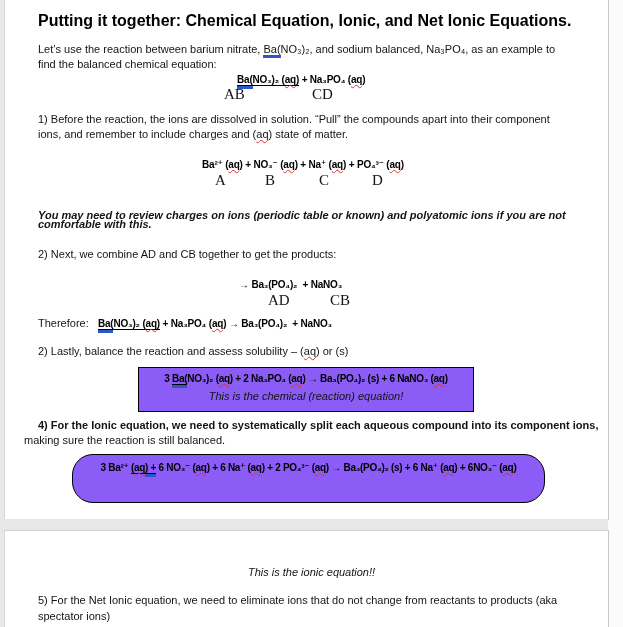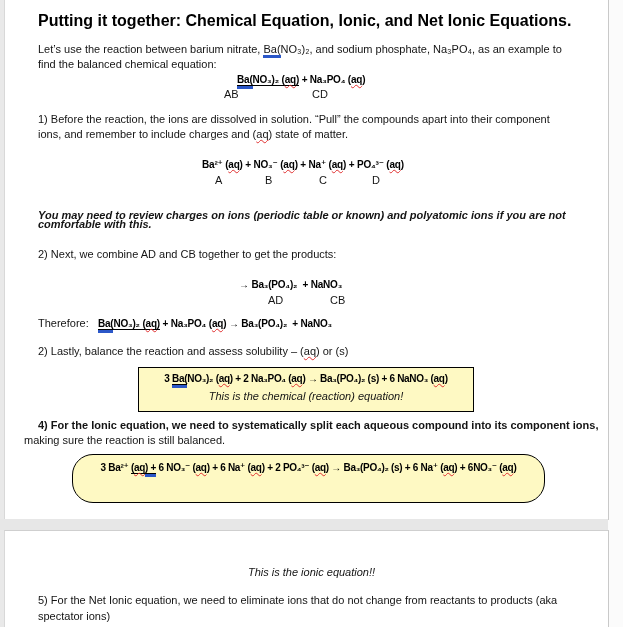--- a/index.html
+++ b/index.html
@@ -14,22 +14,22 @@
         border-left:1px solid #d8d8d8;border-right:1px solid #c9c9c9;}
   #page1{top:0;height:519px;border-bottom:1px solid #cfcfcf;}
   #page-gap{position:absolute;left:0;top:519px;width:608px;height:11px;background:#e7e7e7;}
   #page2{top:530px;height:97px;border-top:1px solid #cfcfcf;}
   .line{position:absolute;white-space:pre;font-size:11px;line-height:13px;}
   .title{font-weight:700;font-size:16px;color:#000;}
   .boldital{font-weight:700;font-style:italic;}
   .ital{font-style:italic;}
   .eq{font-weight:700;font-size:10px;letter-spacing:-0.2px;color:#000;}
   .boxeq{font-weight:700;font-size:10px;letter-spacing:-0.3px;color:#000;}
-  .lbl{font-size:11px;}
-  .box{position:absolute;border:1.5px solid #000;background:#fef9c3;}
+  .lbl{font-size:15px;font-family:Liberation Serif, serif;}
+  .box{position:absolute;border:1.5px solid #000;background:#8b5cf6;}
   #box1{left:138px;top:367px;width:334px;height:43px;}
   #box2{left:72px;top:454px;width:471px;height:47px;border-radius:21px;}
   .boxline{position:absolute;left:0;right:0;text-align:center;white-space:pre;}
   
   .u{border-bottom:1px solid #000;}
   .ub{box-shadow:0 2px 0 #2b57c8,0 3px 0 #2b57c8;}
   .sq{text-decoration-line:underline;text-decoration-style:wavy;
       text-decoration-color:#e03030;text-decoration-thickness:1px;
       text-underline-offset:1px;text-decoration-skip-ink:none;}
 </style>
@@ -37,21 +37,21 @@
 <body>
 
 <div class="gutter"></div>
 
 <div id="page1" class="page"></div>
 <div id="page-gap"></div>
 <div id="page2" class="page"></div>
 
 <div class="line title" style="left:38px;top:14px;">Putting it together: Chemical Equation, Ionic, and Net Ionic Equations.</div>
 
-<div class="line" style="left:38px;top:43px;"><span>Let’s use the reaction between barium nitrate, </span><span class="ub">Ba(</span><span>NO₃)₂, and sodium phosphate, Na₃PO₄, as an example to</span></div>
+<div class="line" style="left:38px;top:43px;"><span>Let’s use the reaction between barium nitrate, </span><span class="ub">Ba(</span><span>NO₃)₂, and sodium balanced, Na₃PO₄, as an example to</span></div>
 <div class="line" style="left:38px;top:58px;">find the balanced chemical equation:</div>
 
 <div class="line eq" style="left:237px;top:73px;"><span class="u ub">Ba(</span><span class="u">NO₃)₂ (</span><span class="u sq">aq</span><span class="u">)</span><span> + Na₃PO₄ (</span><span class="sq">aq</span><span>)</span></div>
 <div class="line lbl" style="left:224px;top:88px;">AB</div>
 <div class="line lbl" style="left:312px;top:88px;">CD</div>
 
 <div class="line" style="left:38px;top:113px;">1) Before the reaction, the ions are dissolved in solution. “Pull” the compounds apart into their component</div>
 <div class="line" style="left:38px;top:128px;"><span>ions, and remember to include charges and (</span><span class="sq">aq</span><span>) state of matter.</span></div>
 
 <div class="line eq" style="left:202px;top:158px;"><span>Ba²⁺ (</span><span class="sq">aq</span><span>) + NO₃⁻ (</span><span class="sq">aq</span><span>) + Na⁺ (</span><span class="sq">aq</span><span>) + PO₄³⁻ (</span><span class="sq">aq</span><span>)</span></div>

